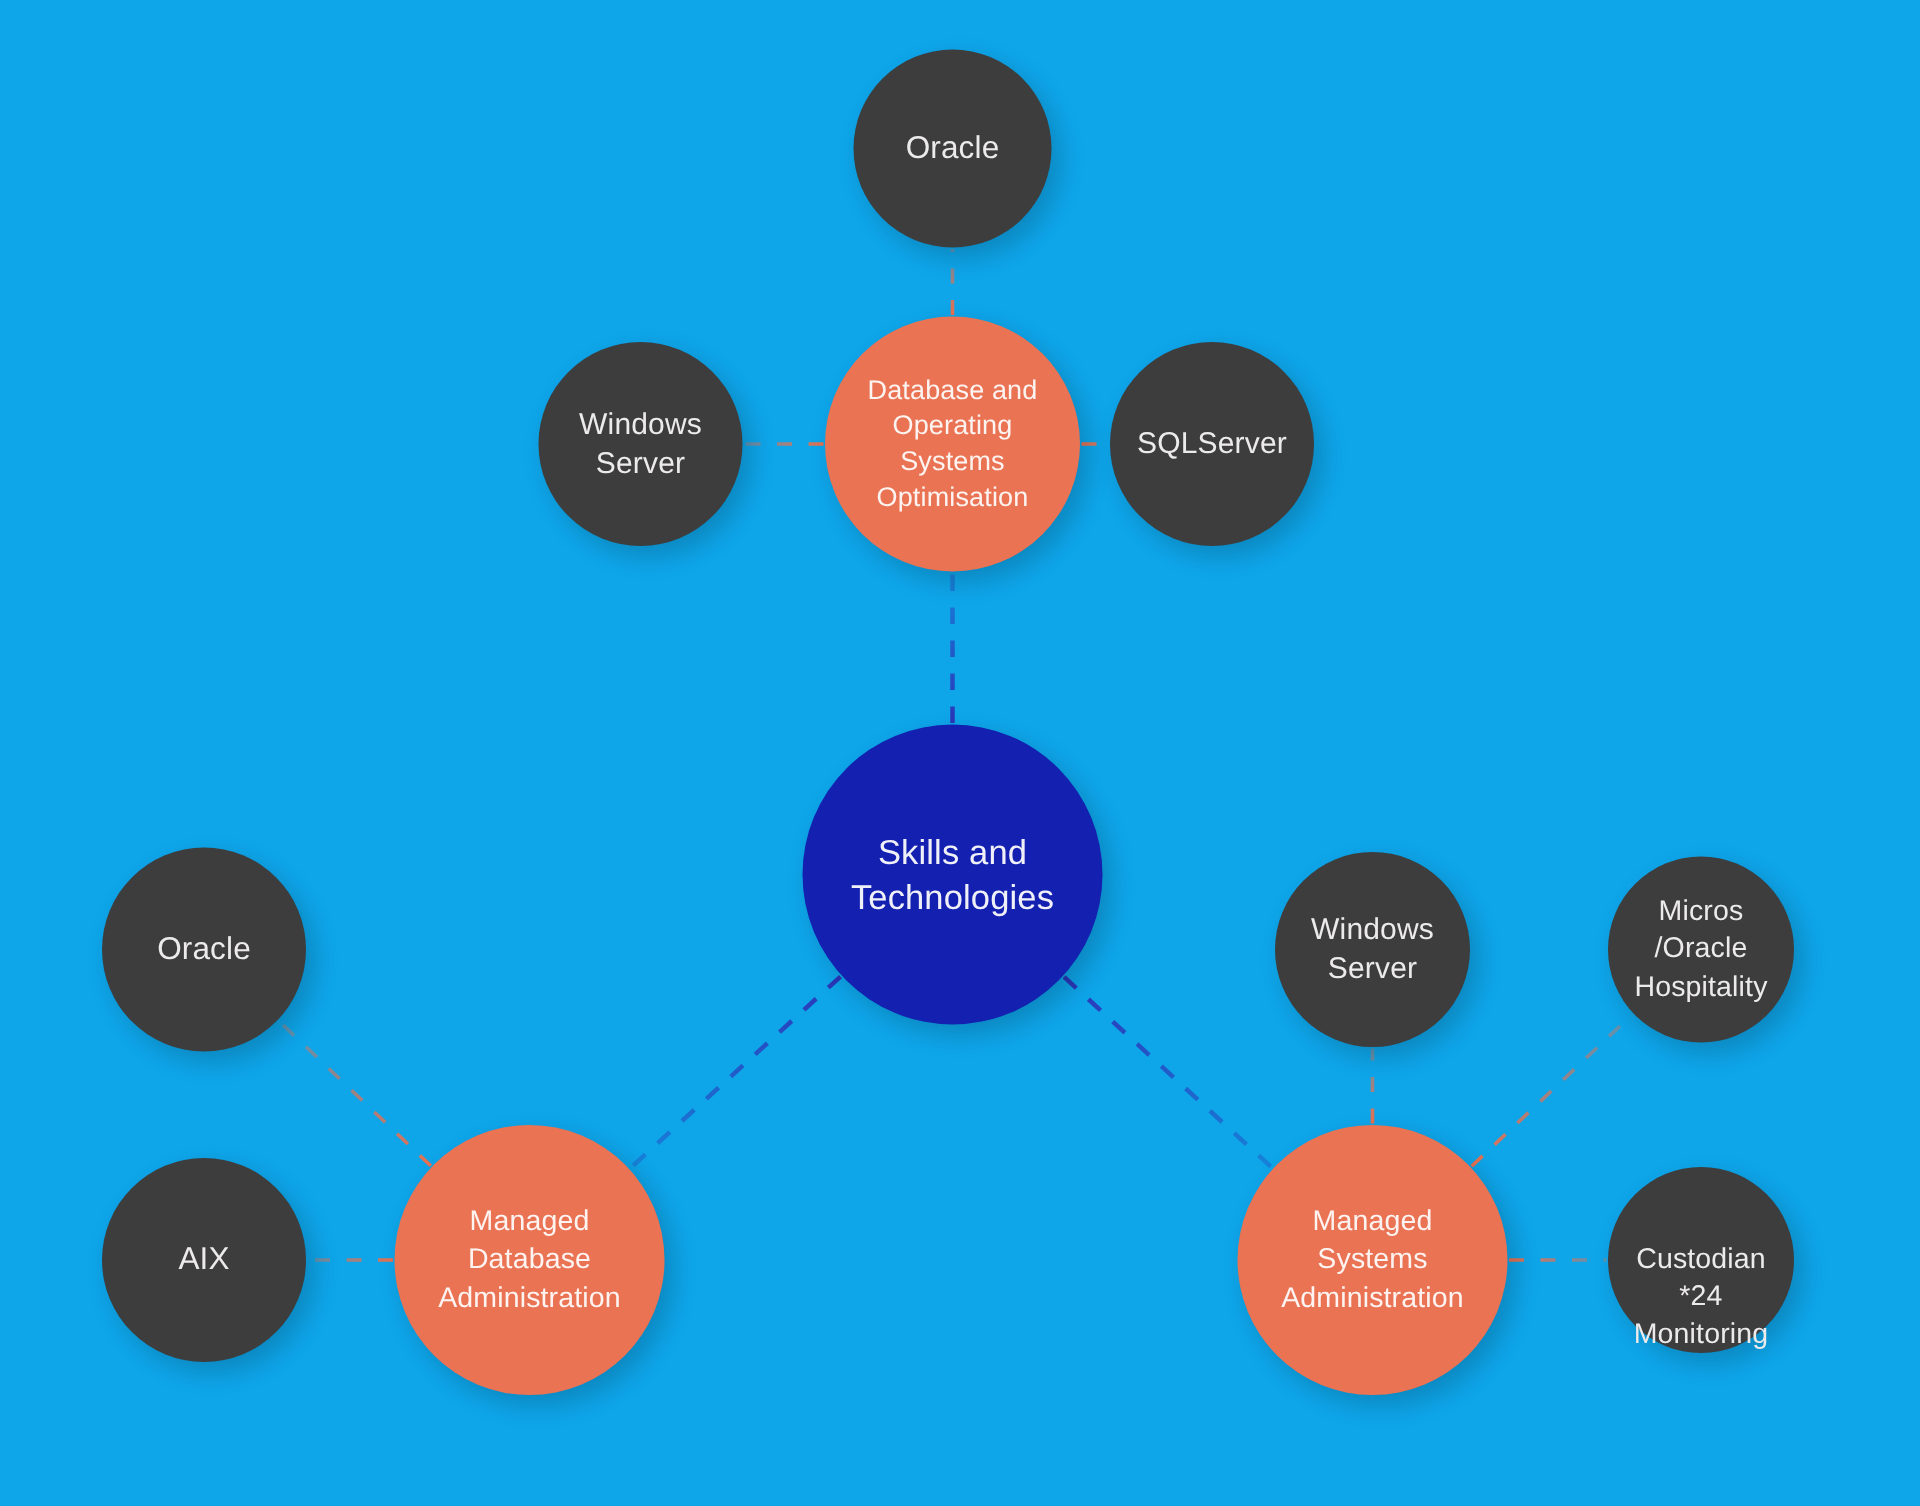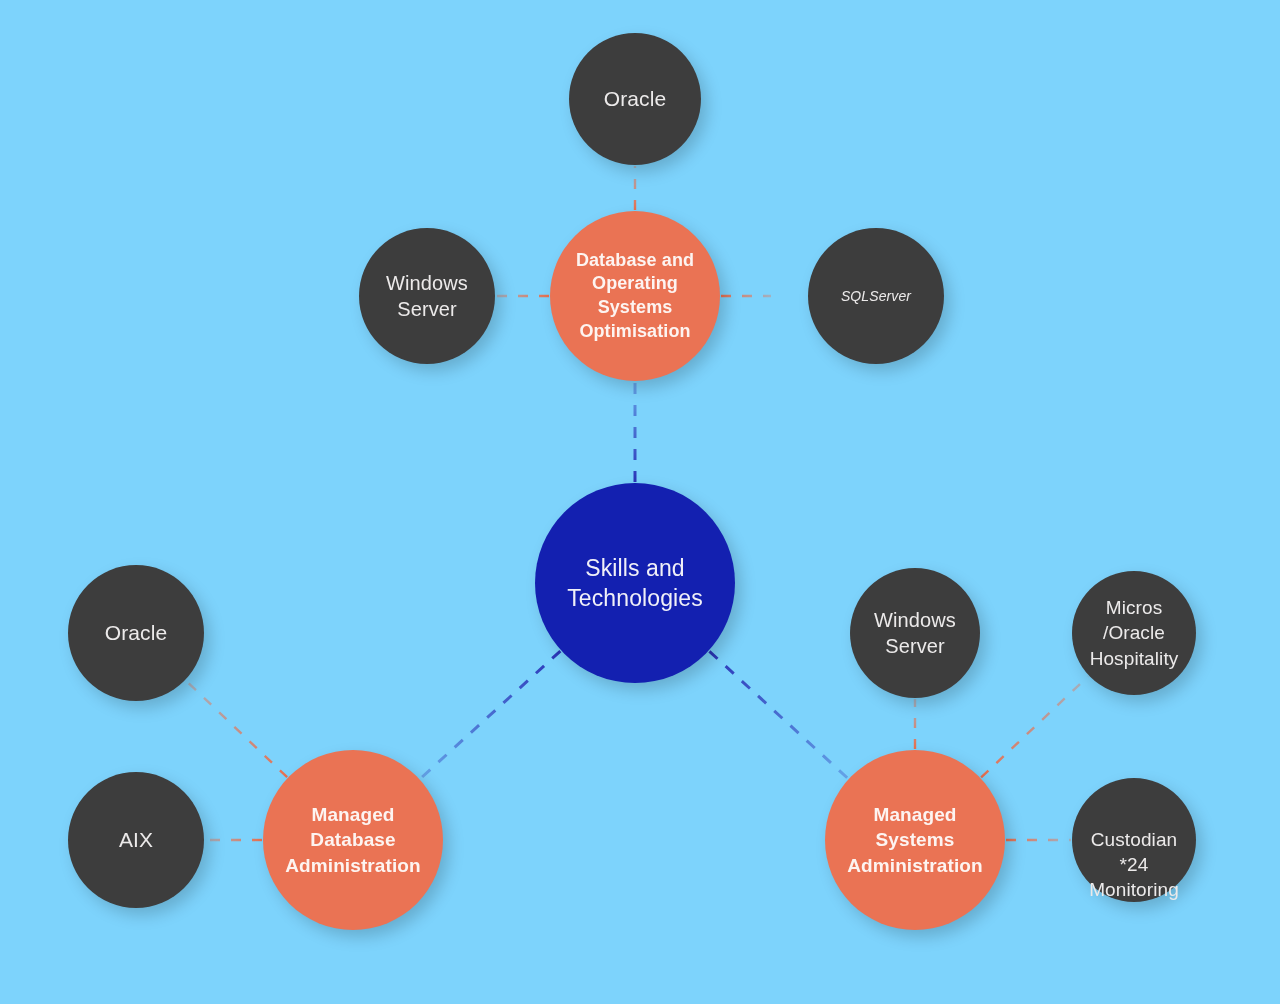--- a/index.html
+++ b/index.html
@@ -5,21 +5,21 @@
 <style>
   html, body {
     margin: 0;
     padding: 0;
     background: #ffffff;
   }
   #canvas {
     position: relative;
     width: 1280px;
     height: 1004px;
-    background: #7dd3fc;
+    background: #0ea5e9;
     overflow: hidden;
     font-family: "Liberation Sans", sans-serif;
   }
   #edges {
     position: absolute;
     left: 0;
     top: 0;
     width: 1280px;
     height: 1004px;
     pointer-events: none;
@@ -36,21 +36,21 @@
     line-height: 1.32;
     letter-spacing: 0.1px;
     box-shadow: 6px 7px 16px rgba(0,0,0,0.18);
   }
   .node .label {
     display: block;
     padding: 0 6px;
     white-space: pre-line;
   }
   .node-dark  { background: #3d3d3d; color: #eceaea; }
-  .node-orange{ background: #ea7354; color: #fdf4f1; font-weight: bold; }
+  .node-orange{ background: #ea7354; color: #fdf4f1; }
   .node-blue  { background: #1320b0; color: #f0f0f8; }
 </style>
 </head>
 <body>
 
 <div id="canvas">
   <svg id="edges" viewBox="0 0 1280 1004">
       <defs>
         <linearGradient id="eg0" gradientUnits="userSpaceOnUse" x1="635" y1="482" x2="635" y2="382">
           <stop offset="0%" stop-color="#2b35b8" stop-opacity="1"></stop>
@@ -116,21 +116,21 @@
       <div class="node node-orange" style="left: 550px; top: 211px; width: 170px; height: 170px; font-size: 18px;">
         <span class="label">Database and
 Operating
 Systems
 Optimisation</span>
       </div>
       <div class="node node-dark" style="left: 359px; top: 228px; width: 136px; height: 136px; font-size: 20px;">
         <span class="label">Windows
 Server</span>
       </div>
-      <div class="node node-dark" style="left: 808px; top: 228px; width: 136px; height: 136px; font-size: 14px; font-style: italic;">
+      <div class="node node-dark" style="left: 740px; top: 228px; width: 136px; height: 136px; font-size: 20px;">
         <span class="label">SQLServer</span>
       </div>
       <div class="node node-blue" style="left: 535px; top: 483px; width: 200px; height: 200px; font-size: 23px;">
         <span class="label">Skills and
 Technologies</span>
       </div>
       <div class="node node-dark" style="left: 68px; top: 565px; width: 136px; height: 136px; font-size: 21px;">
         <span class="label">Oracle</span>
       </div>
       <div class="node node-dark" style="left: 68px; top: 772px; width: 136px; height: 136px; font-size: 21px; text-align: center;">

